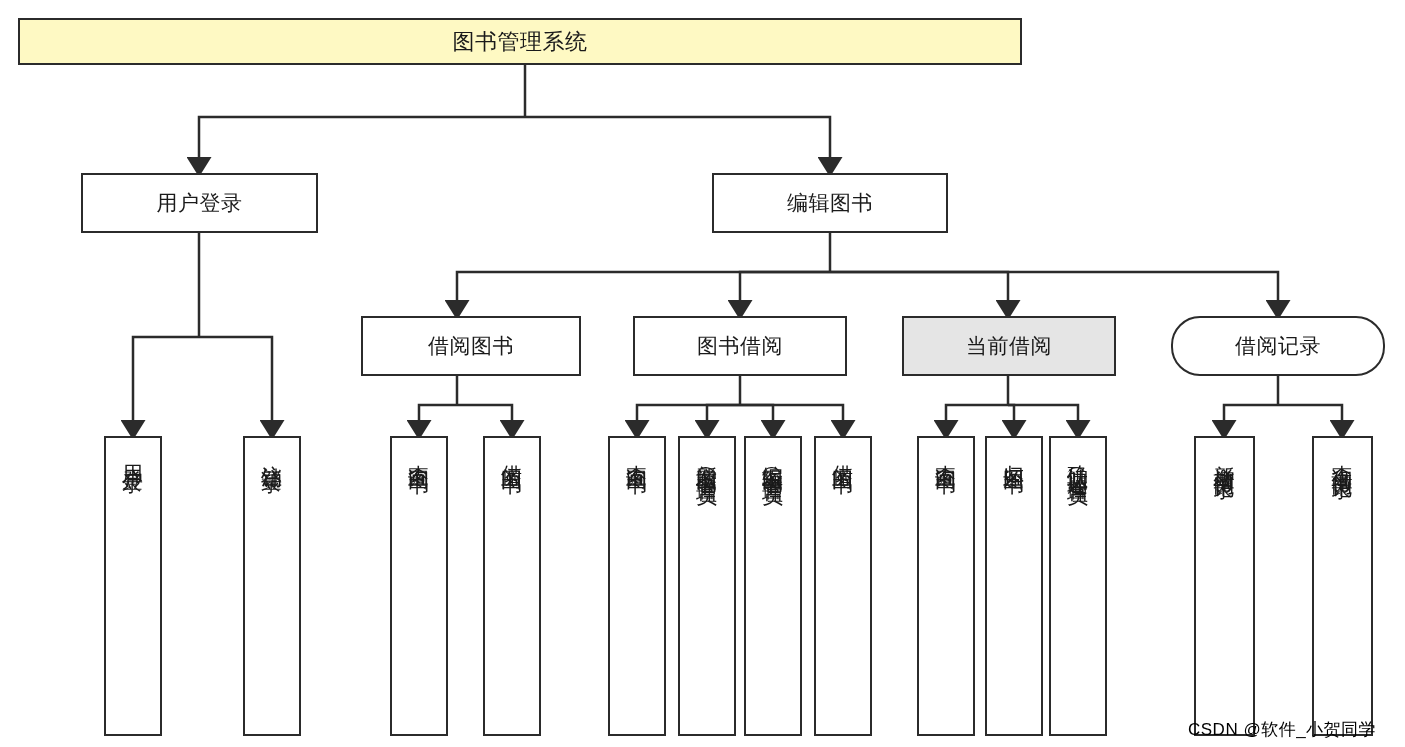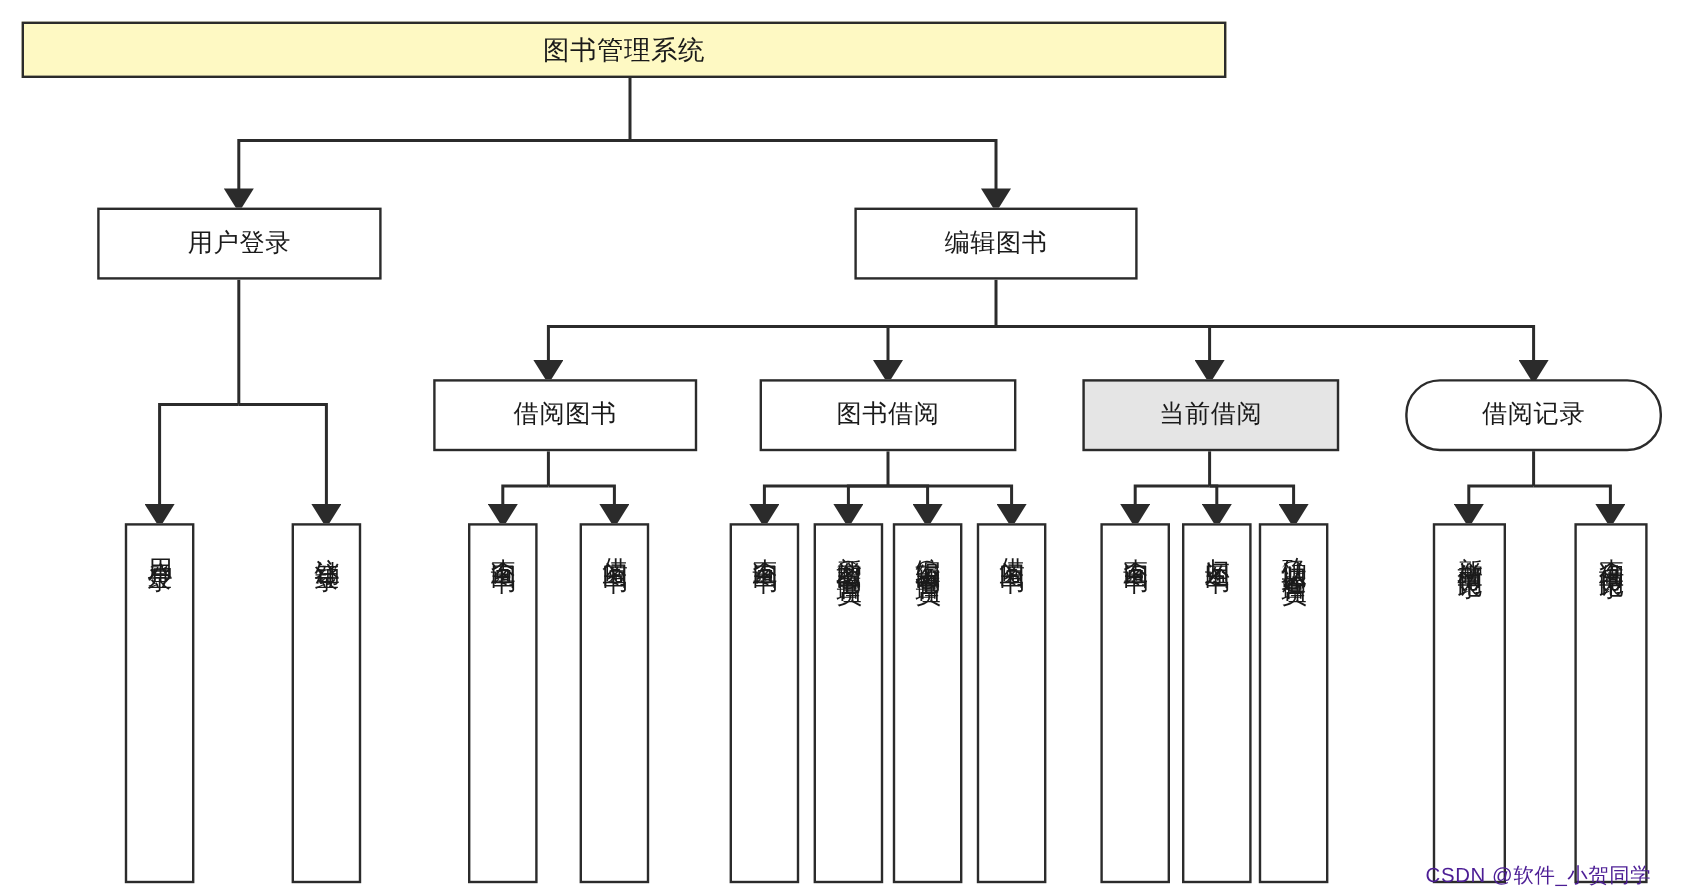--- a/index.html
+++ b/index.html
@@ -55,21 +55,21 @@
     text-orientation: upright;
     font-size: 21px;
     letter-spacing: 3px;
     line-height: 1;
     white-space: nowrap;
   }
   .node.root .label { font-size: 22px; }
   .watermark {
     position: absolute;
     font-size: 17px;
-    color: #4c1d95;
+    color: #000000;
     white-space: nowrap;
     letter-spacing: 0.5px;
   }
 </style>
 </head>
 <body>
 
 <div id="diagram-root">
 
   <svg class="edges" viewBox="0 0 1405 747" xmlns="http://www.w3.org/2000/svg">

